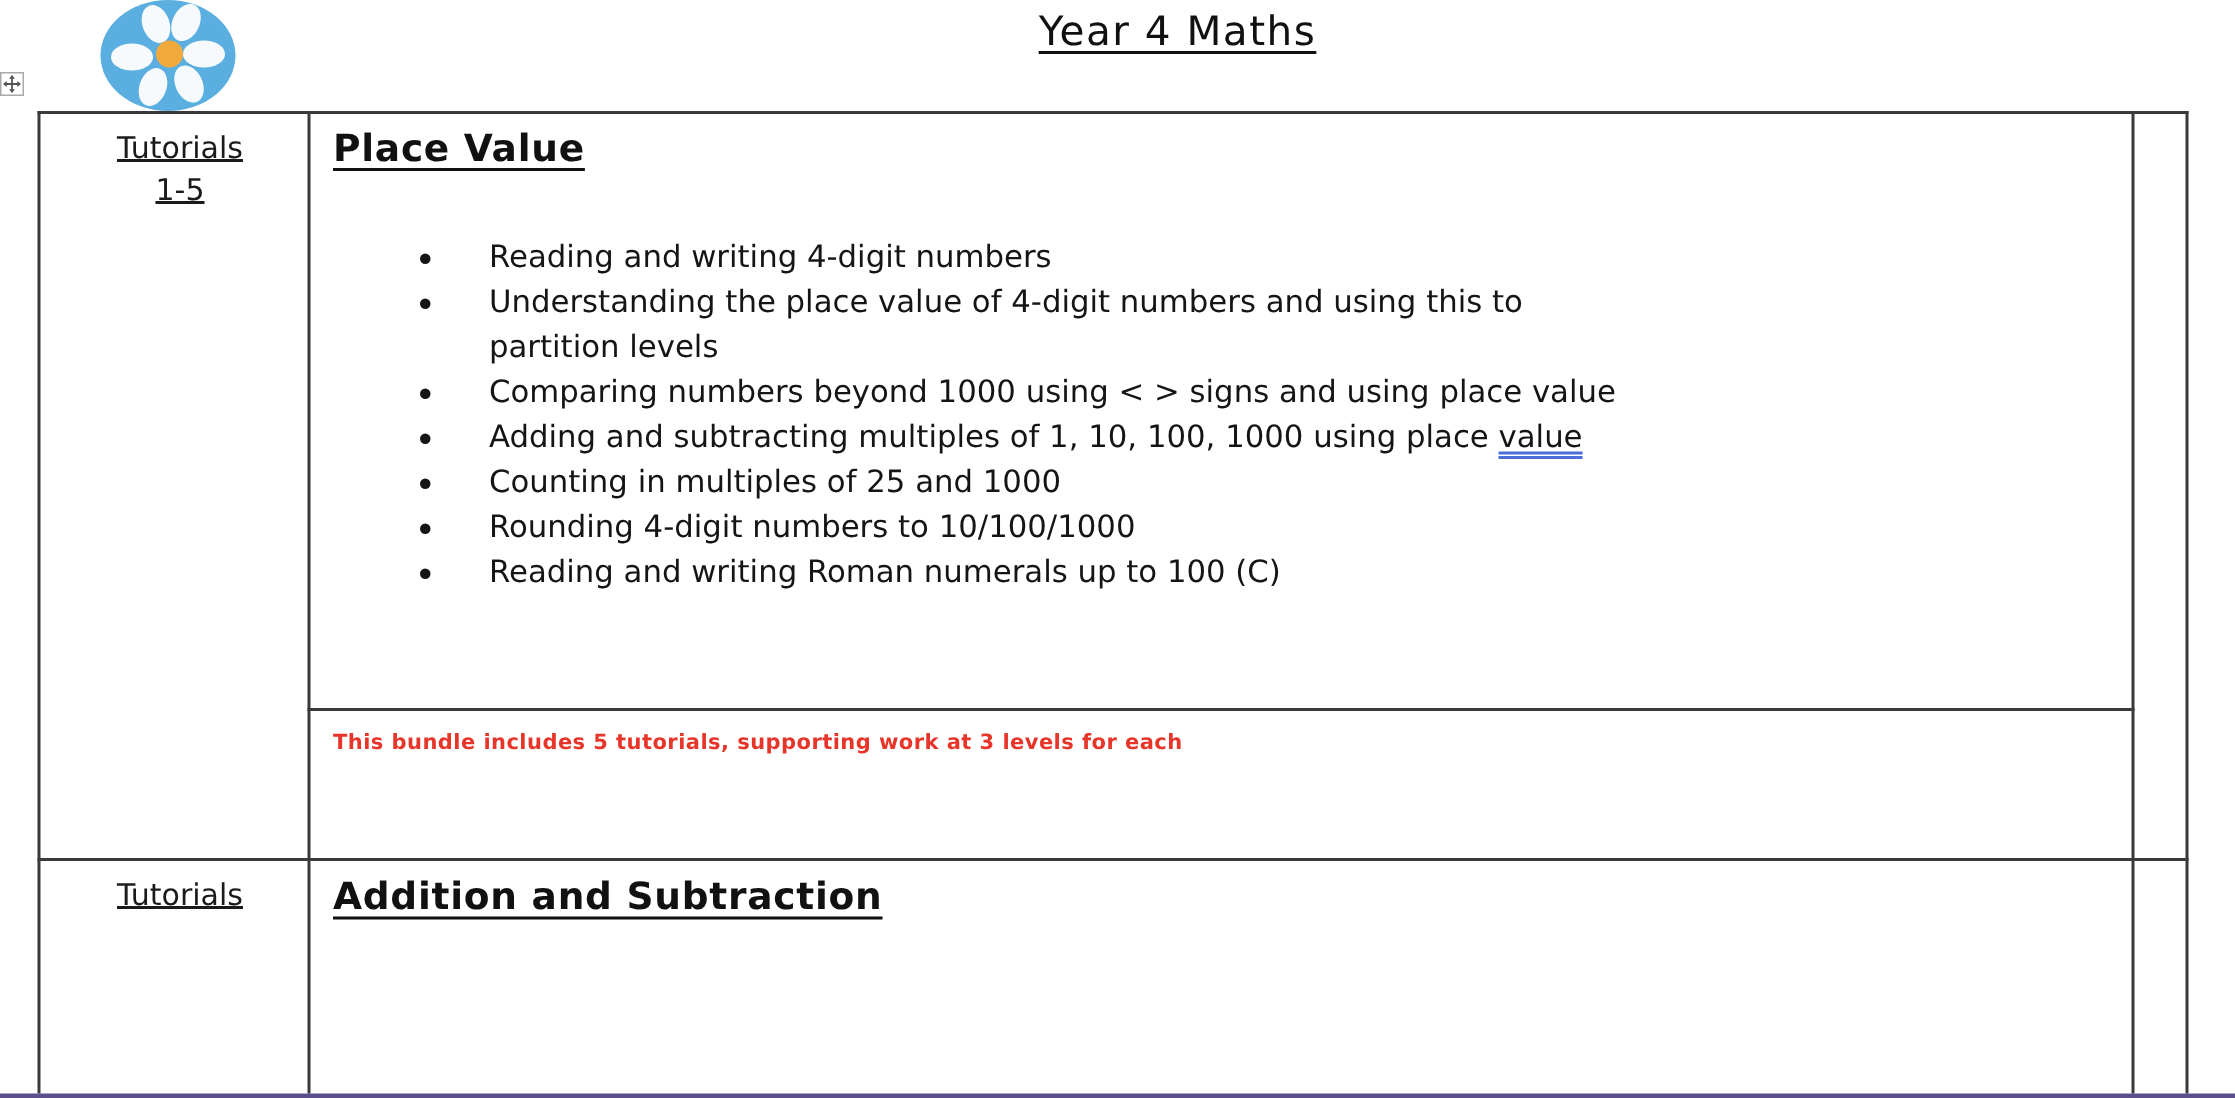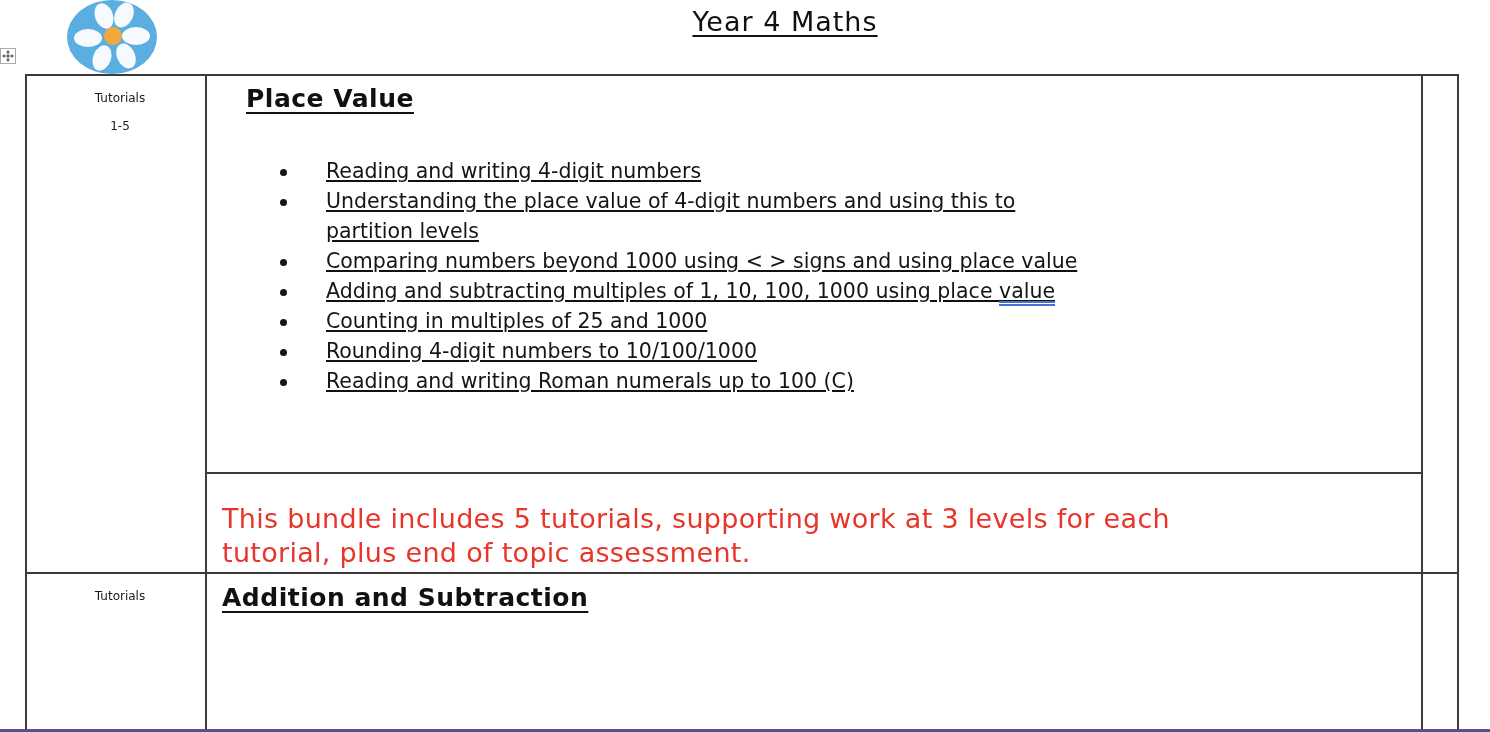--- a/index.html
+++ b/index.html
@@ -38,56 +38,56 @@
 
     
     .line { position: absolute; background: #3a3a3a; }
     .h { height: 2px; }
     .v { width: 2px; }
 
     
     .tut-label {
       position: absolute; left: 27px; width: 186px;
       text-align: center;
-      font-size: 12px; line-height: 28px;
+      font-size: 20px; line-height: 28px;
       color: #1a1a1a;
+      text-decoration: underline;
     }
 
     
     .section-title {
       position: absolute; left: 222px;
       font-weight: bold; font-size: 25px;
       letter-spacing: 0.5px;
       text-decoration: underline; text-decoration-thickness: 2px; text-underline-offset: 5px;
     }
 
     
-    .bullets { position: absolute; left: 270px; width: 1100px; list-style: none; text-decoration: underline; }
+    .bullets { position: absolute; left: 270px; width: 1100px; list-style: none; }
     .bullets li {
       position: relative;
       padding-left: 56px;
       font-size: 20.5px; line-height: 30px;
       color: #151515;
     }
     .bullets li .dot {
       position: absolute; left: 10px; top: 13px;
       width: 7px; height: 7px; border-radius: 50%; background: #151515;
     }
     .grammar {
       text-decoration: underline double #4a6fd8;
       text-underline-offset: 3px;
     }
 
     
     .note {
       position: absolute; left: 222px; top: 478px; width: 1160px;
-      font-weight: normal; font-size: 27px; line-height: 34px;
+      font-weight: bold; font-size: 14px; line-height: 34px;
       color: #e8352a;
       letter-spacing: 0.3px;
-      margin-top: 24px;
     }
 
     
     .bottom-bar {
       position: absolute; left: 0; top: 729px; width: 1490px; height: 3px;
       background: #5a4f8c;
     }
   </style>
 </head>
 <body>
@@ -123,35 +123,34 @@
   <div class="line v" style="left:1421px; top:74px; height:655px;"></div>
   <div class="line v" style="left:1457px; top:74px; height:655px;"></div>
   <div class="line h" style="left:205px; top:472px; width:1218px;"></div>
   <div class="line h" style="left:25px; top:572px; width:1434px;"></div>
 
   <div class="tut-label" style="top:84px;">
     <div>Tutorials</div>
     <div>1-5</div>
   </div>
 
-  <div class="section-title" style="top:84px;margin-left:24px;">Place Value</div>
+  <div class="section-title" style="top:84px;">Place Value</div>
 
   <ul class="bullets" style="top:156px;">
     <li><span class="dot"></span><span>Reading and writing 4-digit numbers</span></li>
     <li><span class="dot"></span><span>Understanding the place value of 4-digit numbers and using this to</span><br><span>partition levels</span></li>
     <li><span class="dot"></span><span>Comparing numbers beyond 1000 using &lt; &gt; signs and using place value</span></li>
     <li><span class="dot"></span><span>Adding and subtracting multiples of 1, 10, 100, 1000 using place </span><span class="grammar">value</span></li>
     <li><span class="dot"></span><span>Counting in multiples of 25 and 1000</span></li>
     <li><span class="dot"></span><span>Rounding 4-digit numbers to 10/100/1000</span></li>
     <li><span class="dot"></span><span>Reading and writing Roman numerals up to 100 (C)</span></li>
   </ul>
 
   <div class="note">
     <div>This bundle includes 5 tutorials, supporting work at 3 levels for each</div>
-    <div>tutorial, plus end of topic assessment.</div>
   </div>
 
   <div class="tut-label" style="top:582px;">
     <div>Tutorials</div>
   </div>
 
   <div class="section-title" style="top:583px;">Addition and Subtraction</div>
 
 
   <div class="bottom-bar"></div>

